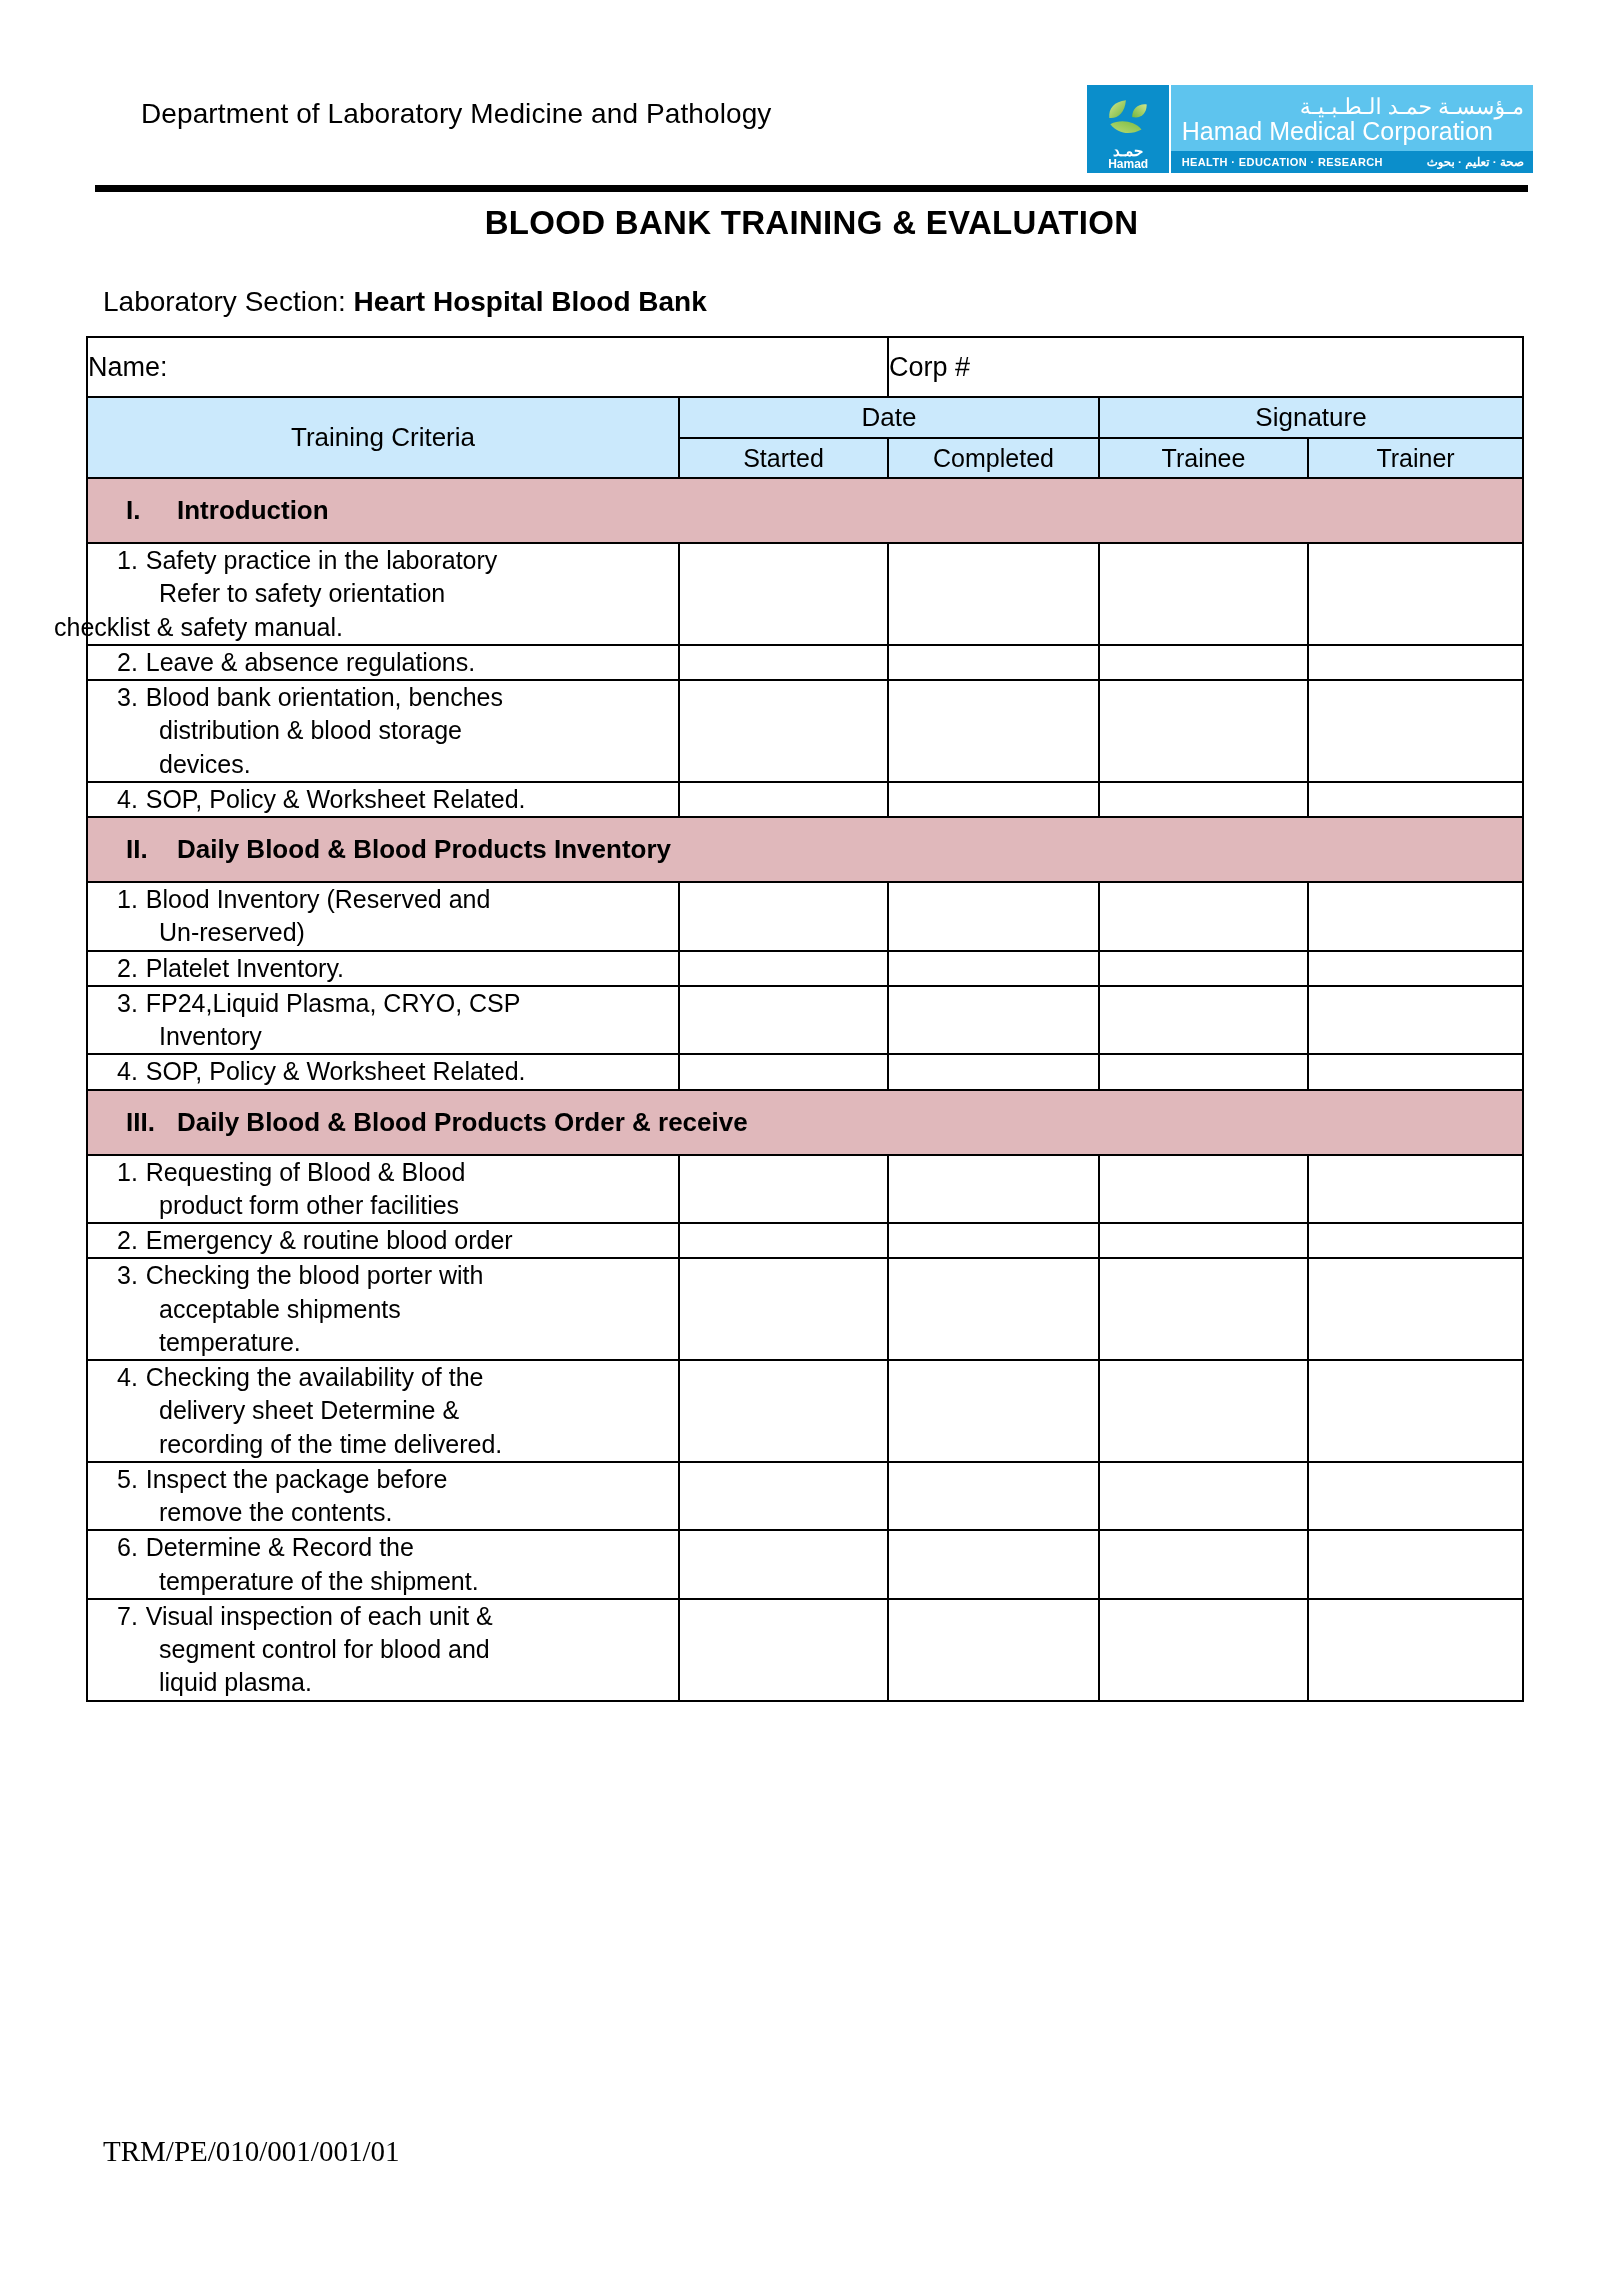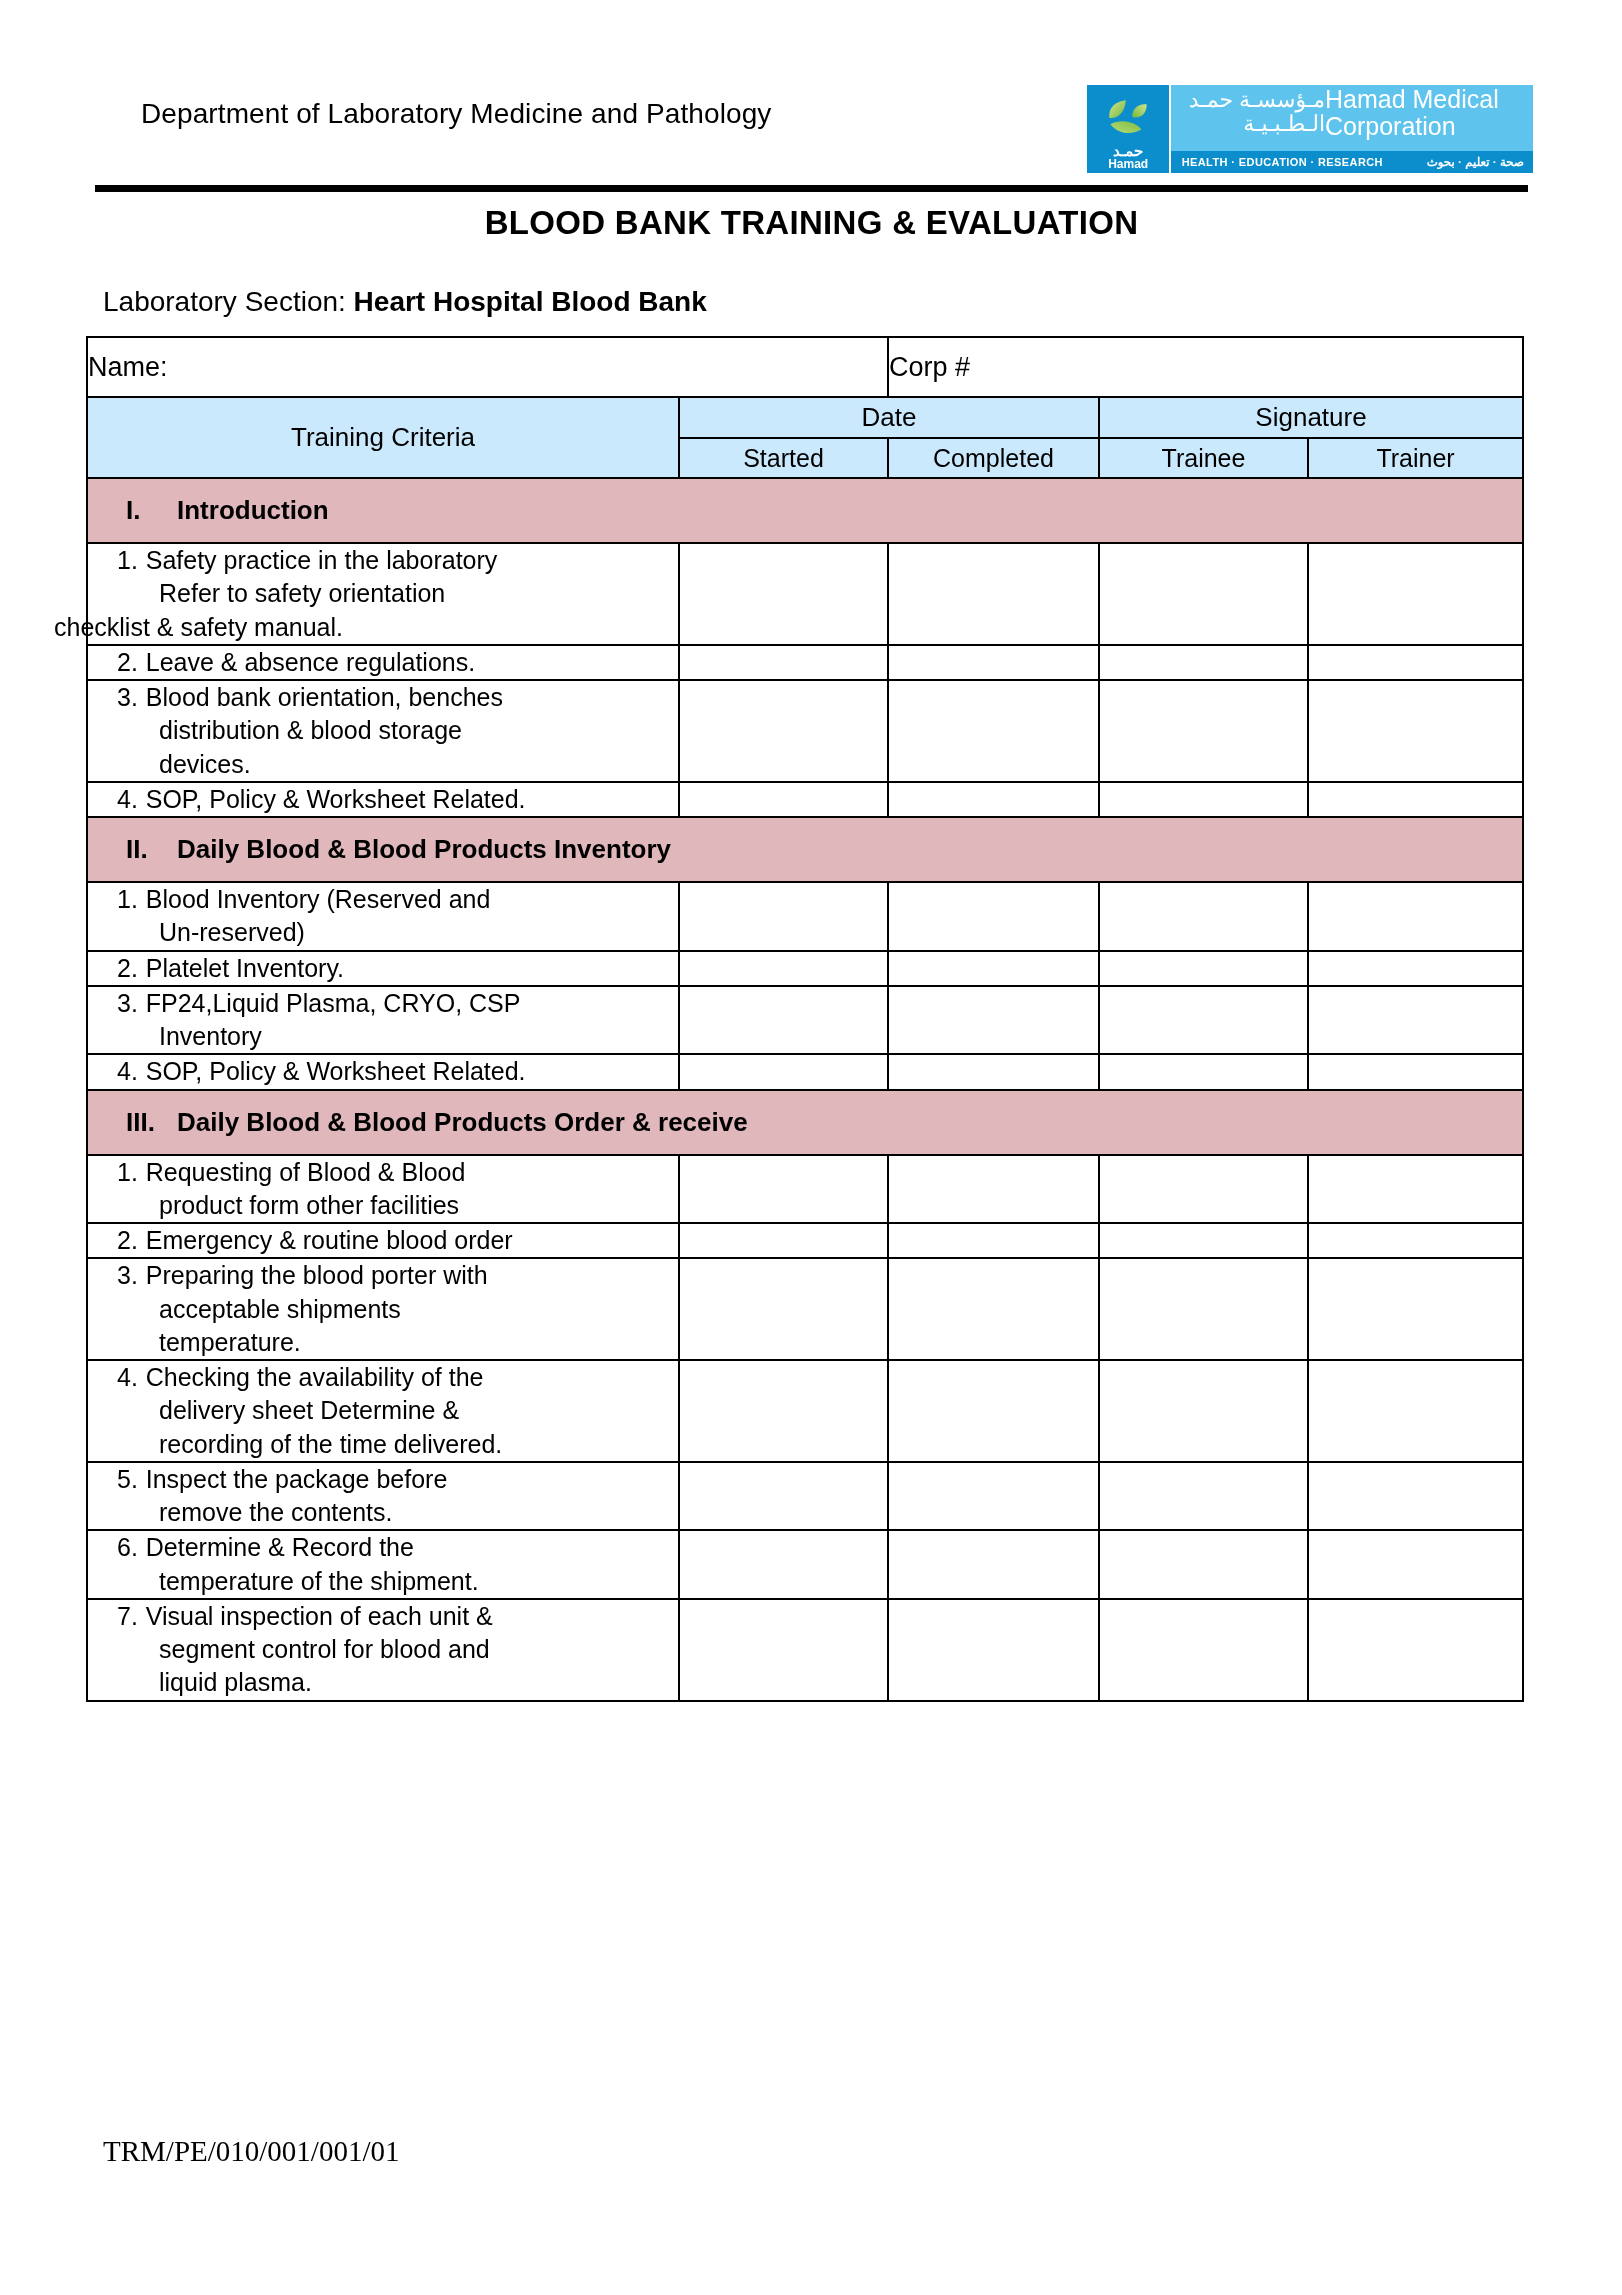--- a/index.html
+++ b/index.html
@@ -80,20 +80,21 @@
     display: flex;
     flex-direction: column;
     border-left: 2.6px solid #ffffff;
   }
   .logo-top {
     background: #5ec4ee;
     flex: 1;
     padding: 2.6px 9.2px 0 10.5px;
     box-sizing: border-box;
     display: flex;
+    flex-direction: column;
     justify-content: center;
   }
   .logo-ar-main {
     color: #ffffff;
     font-size: 22px;
     line-height: 1.1;
     text-align: right;
     direction: rtl;
     font-weight: normal;
     letter-spacing: 0.7px;
@@ -433,21 +434,21 @@
           <td class="item-cell">
             <span class="ln indent-1"><span style="margin-right: 7.9px; display: inline;">2.</span><span style="display: inline;">Emergency &amp; routine blood order</span></span>
           </td>
           <td class="empty-cell"></td>
           <td class="empty-cell"></td>
           <td class="empty-cell"></td>
           <td class="empty-cell"></td>
         </tr>
         <tr>
           <td class="item-cell">
-            <span class="ln indent-1"><span style="margin-right: 7.9px; display: inline;">3.</span><span style="display: inline;">Preparing the blood porter with</span></span>
+            <span class="ln indent-1"><span style="margin-right: 7.9px; display: inline;">3.</span><span style="display: inline;">Checking the blood porter with</span></span>
             <span class="ln indent-2">acceptable shipments</span>
             <span class="ln indent-2">temperature.</span>
           </td>
           <td class="empty-cell"></td>
           <td class="empty-cell"></td>
           <td class="empty-cell"></td>
           <td class="empty-cell"></td>
         </tr>
         <tr>
           <td class="item-cell">

